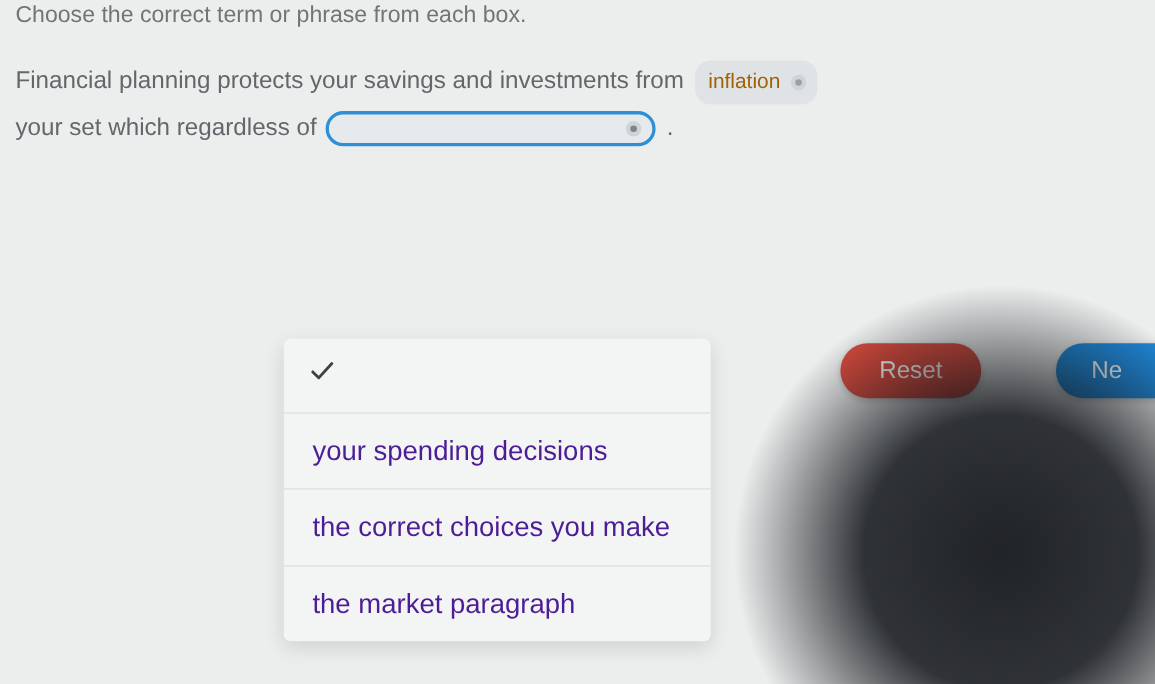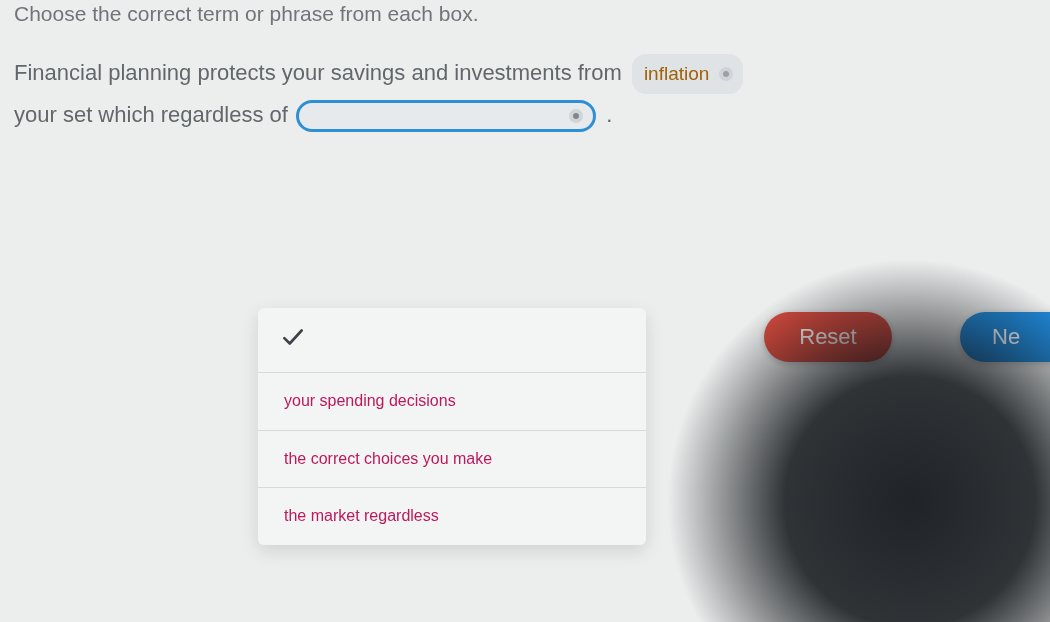--- a/index.html
+++ b/index.html
@@ -91,22 +91,22 @@
       position: absolute;
       left: 258px;
       top: 308px;
       width: 388px;
       background: #f3f5f5;
       border-radius: 6px;
       box-shadow: 0 6px 18px rgba(0,0,0,0.12);
     }
     .dd-item {
       padding: 18px 26px;
-      font-size: 16px;
-      color: #be185d;
+      font-size: 25px;
+      color: #4c1d95;
       border-top: 1px solid #d7dbdd;
       cursor: pointer;
       line-height: 1.3;
     }
     .dd-item:first-child {
       border-top: none;
       padding: 16px 22px;
     }
     .check {
       width: 26px;
@@ -180,19 +180,19 @@
 <div class="dropdown-panel">
   <div class="dd-item">
     <span class="check">
       <svg viewBox="0 0 24 24" fill="none" stroke="#3d4246" stroke-width="2.4" stroke-linecap="round" stroke-linejoin="round">
         <polyline points="4 13 9 18 20 6"></polyline>
       </svg>
     </span>
   </div>
   <div class="dd-item">your spending decisions</div>
   <div class="dd-item">the correct choices you make</div>
-  <div class="dd-item">the market regardless</div>
+  <div class="dd-item">the market paragraph</div>
 </div>
 
 <button class="reset-btn">Reset</button>
 <button class="next-btn">Ne</button>
 
 <div class="shadow-corner"></div>
 
 </body></html>

